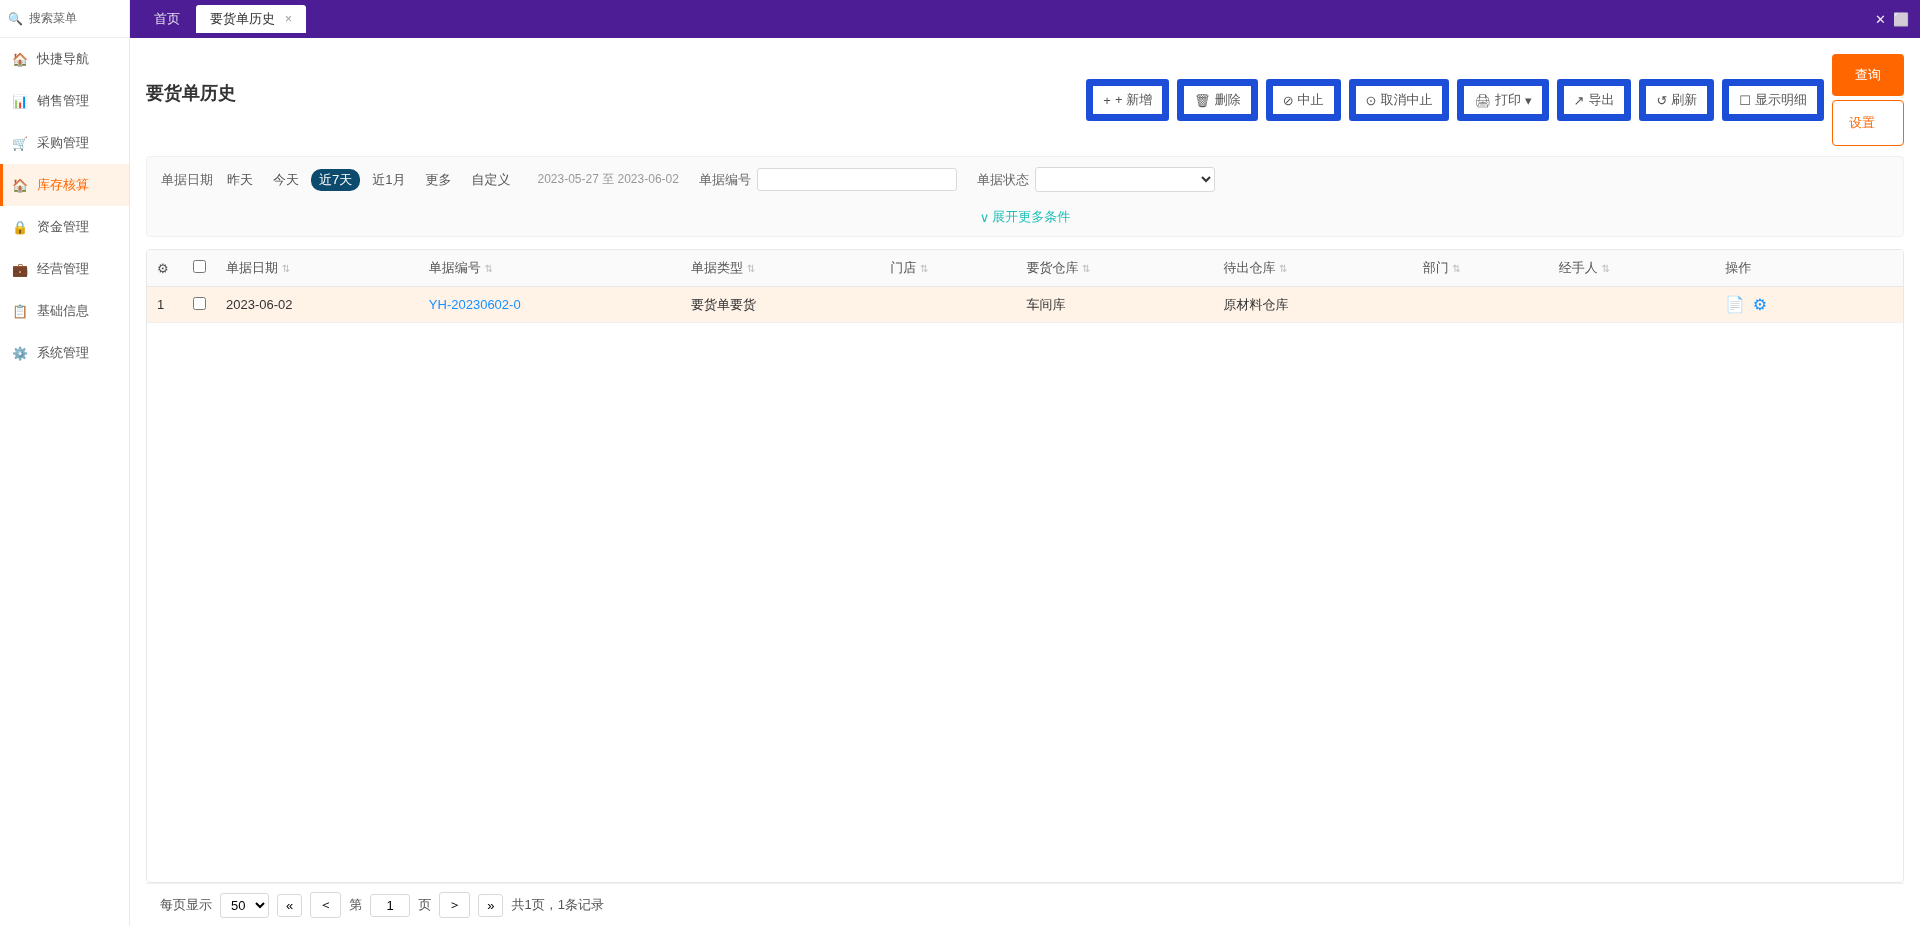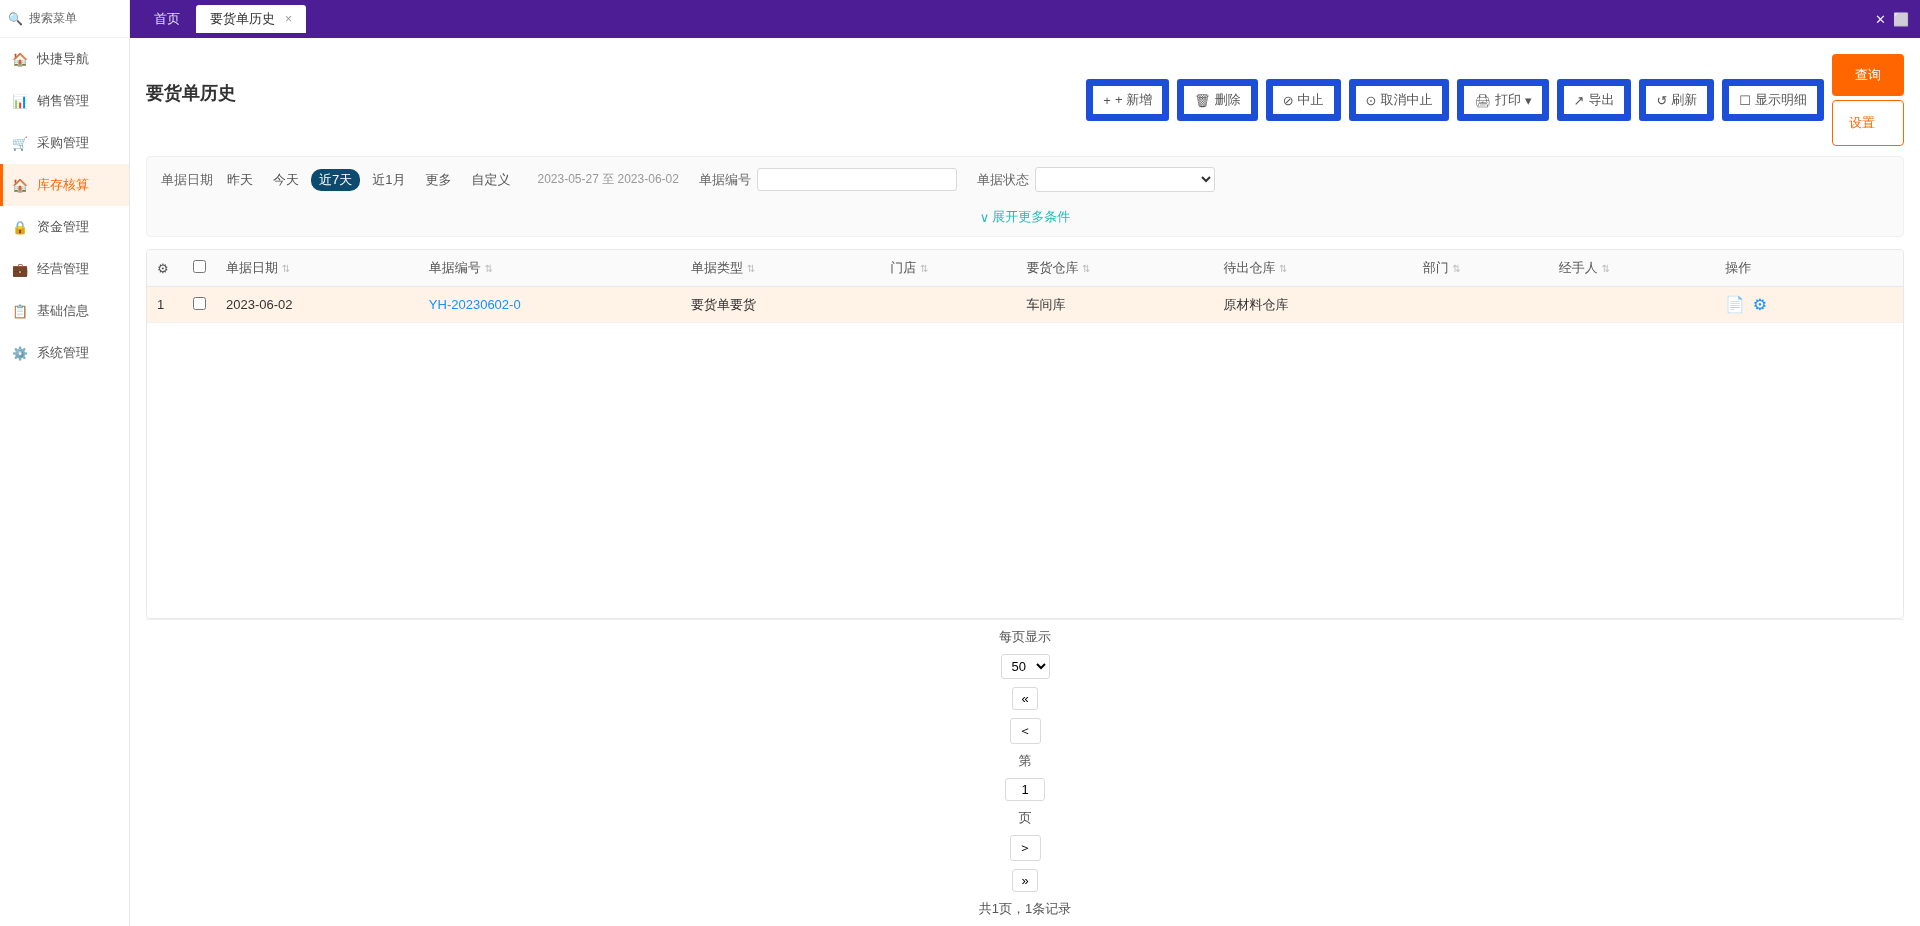--- a/index.html
+++ b/index.html
@@ -53,21 +53,21 @@
     th { padding: 9px 10px; text-align: left; font-weight: 500; color: #555; font-size: 13px; border-bottom: 1px solid #e8e8e8; white-space: nowrap; }
     td { padding: 8px 10px; font-size: 13px; color: #333; border-bottom: 1px solid #f0f0f0; white-space: nowrap; }
     .tr-highlighted { background: #fff3e8; }
     .sort-icon { color: #bbb; font-size: 10px; }
     .link-text { color: #1890ff; cursor: pointer; text-decoration: none; }
     .op-icon { color: #1890ff; cursor: pointer; font-size: 16px; margin-right: 4px; }
     .checkbox-col { width: 30px; }
 
     
     .footer-bar { background: #fdf6f0; border-top: 1px solid #f0e0d0; padding: 8px 14px; font-size: 13px; color: #666; flex-shrink: 0; }
-    .pagination-bar { display: flex; align-items: center; justify-content: flex-start; padding: 8px 14px; gap: 8px; font-size: 13px; color: #555; flex-shrink: 0; border-top: 1px solid #f0f0f0; flex-direction: column; }
+    .pagination-bar { display: flex; align-items: center; justify-content: flex-start; padding: 8px 14px; gap: 8px; font-size: 13px; color: #555; flex-shrink: 0; border-top: 1px solid #f0f0f0; }
     .page-btn { border: 1px solid #d9d9d9; background: #fff; border-radius: 3px; padding: 3px 8px; cursor: pointer; font-size: 13px; }
     .page-input { border: 1px solid #d9d9d9; border-radius: 3px; padding: 3px 6px; width: 40px; text-align: center; font-size: 13px; }
     .page-select { border: 1px solid #d9d9d9; border-radius: 3px; padding: 3px 6px; font-size: 13px; background: #fff; }
   </style>
 </head>
 <body>
 
 <div class="sidebar">
   <div class="sidebar-search">
     <span>🔍</span>

